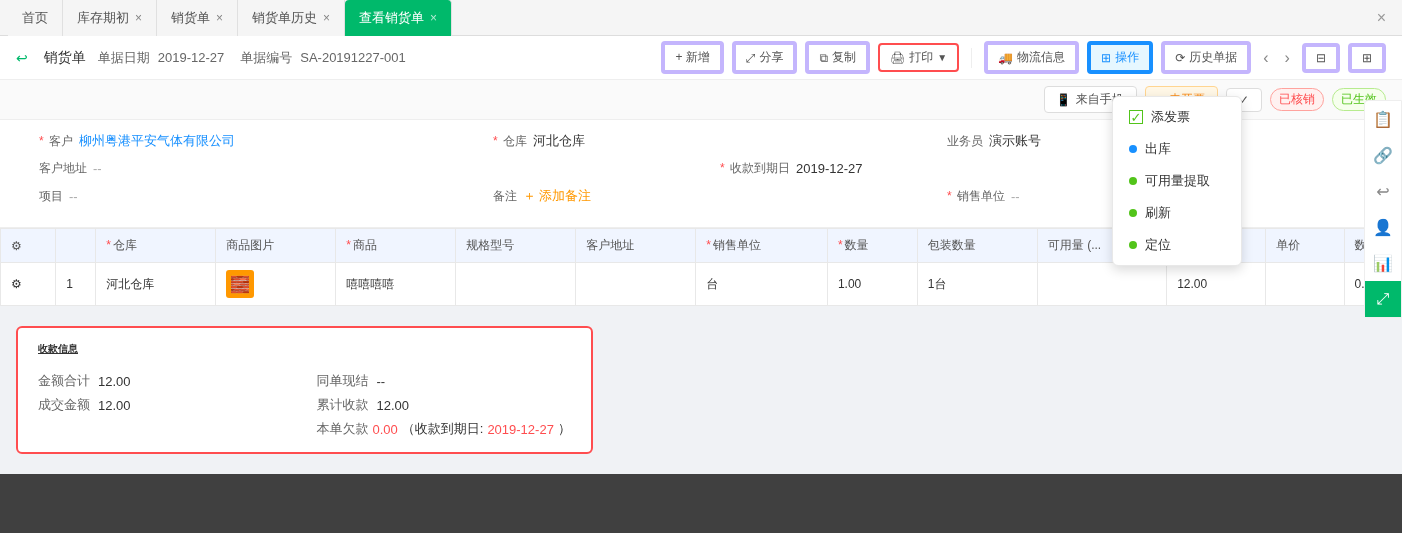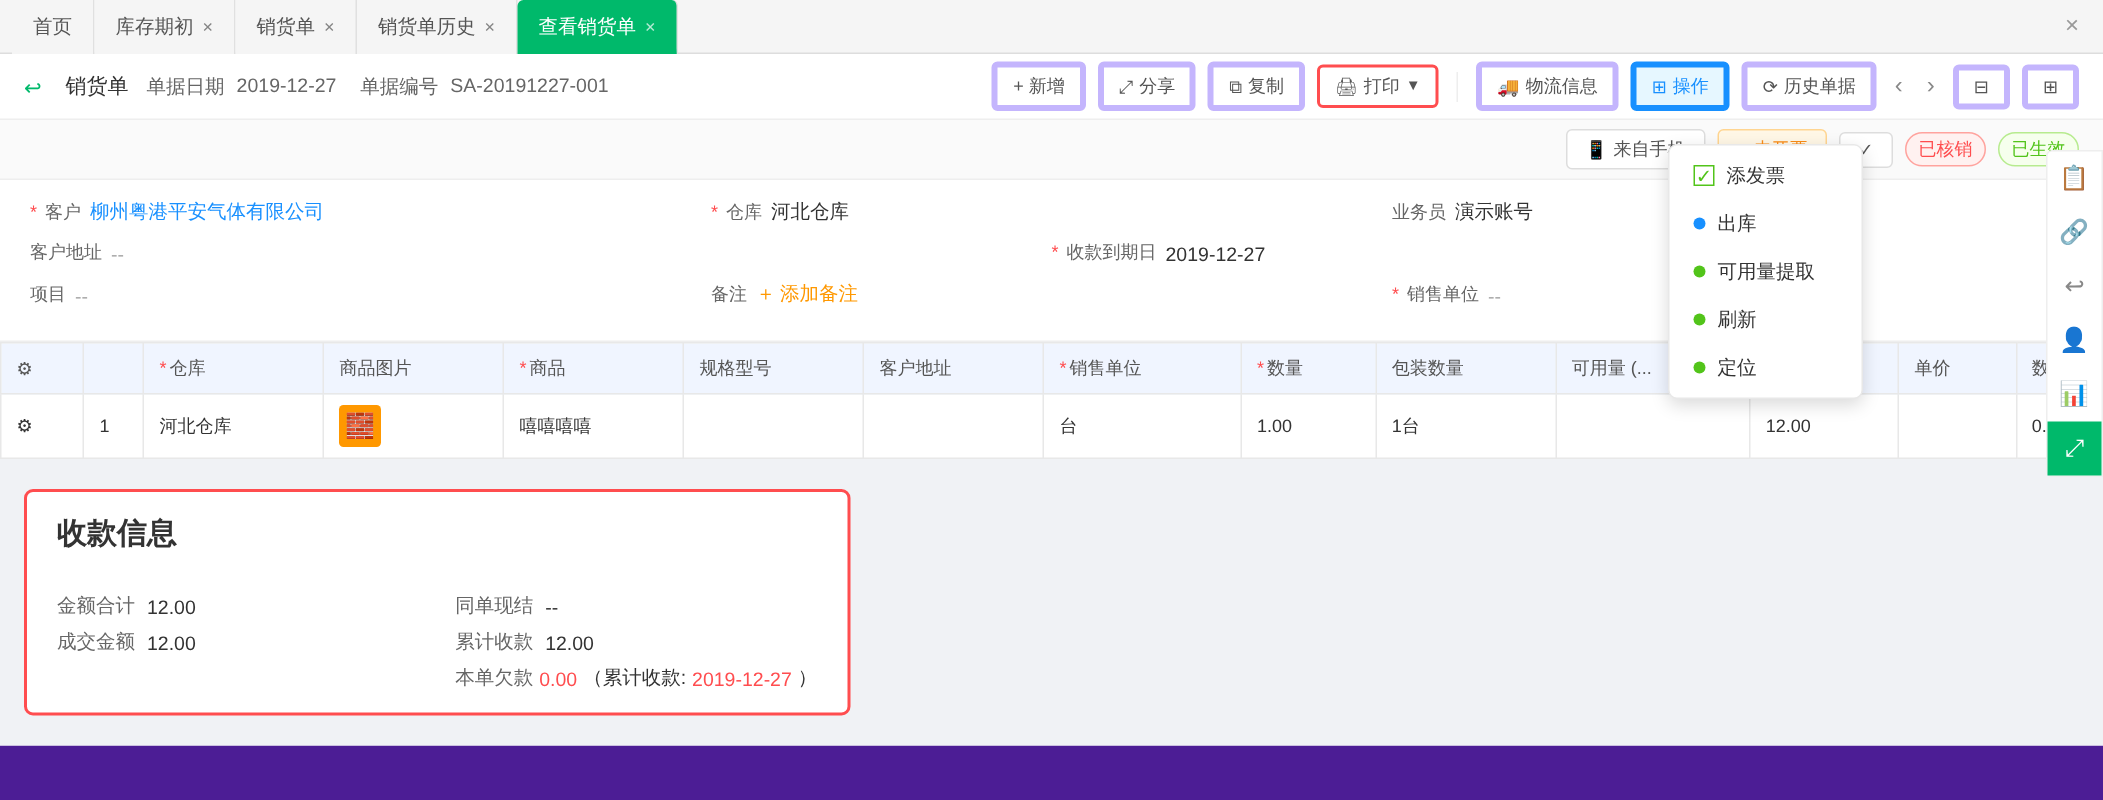--- a/index.html
+++ b/index.html
@@ -23,21 +23,21 @@
 
     
     .doc-header {
       display: flex; align-items: center; background: #fff; padding: 8px 16px;
       border-bottom: 1px solid #eee; height: 44px;
     }
     .doc-title-area { display: flex; align-items: center; gap: 12px; flex: 1; }
     .doc-icon { color: #00b96b; font-size: 14px; margin-right: 4px; }
     .doc-title { font-size: 14px; font-weight: 500; color: #333; }
     .doc-meta { font-size: 13px; color: #666; display: flex; gap: 16px; }
-    .doc-meta span { display: flex; align-items: flex-start; gap: 4px; }
+    .doc-meta span { display: flex; align-items: center; gap: 4px; }
     .doc-actions { display: flex; align-items: center; gap: 8px; }
     .action-btn {
       display: flex; align-items: center; gap: 4px; padding: 4px 10px;
       border: 4px solid #c4b5fd; border-radius: 4px; background: #fff; cursor: pointer;
       font-size: 12px; color: #555; white-space: nowrap;
     }
     .action-btn.active-tab { background: #e6f7ff; border-color: #91d5ff; color: #1890ff; }
     .separator { width: 1px; height: 20px; background: #eee; margin: 0 4px; }
 
     
@@ -51,21 +51,21 @@
       font-size: 12px; color: #555; white-space: nowrap;
     }
     .toolbar-btn.sold-badge { background: #fff1f0; border-color: #ffa39e; color: #ff4d4f; padding: 2px 8px; border-radius: 12px; }
     .toolbar-btn.effect-badge { background: #f6ffed; border-color: #b7eb8f; color: #52c41a; padding: 2px 8px; border-radius: 12px; }
 
     
     .form-area {
       background: #fff; padding: 12px 20px; border-bottom: 1px solid #eee;
     }
     .form-row { display: flex; align-items: center; margin-bottom: 10px; gap: 0; }
-    .form-field { display: flex; align-items: flex-end; flex: 1; min-width: 0; }
+    .form-field { display: flex; align-items: center; flex: 1; min-width: 0; margin-left: 19px; }
     .form-label { font-size: 12px; color: #666; white-space: nowrap; margin-right: 6px; }
     .required-star { color: #ff4d4f; margin-right: 2px; }
     .form-value { font-size: 13px; color: #333; }
     .form-value.link { color: #1890ff; cursor: pointer; }
     .form-value.dashes { color: #aaa; }
     .add-note-btn { color: #ff9800; font-size: 13px; cursor: pointer; display: flex; align-items: center; gap: 3px; }
 
     
     .table-area { background: #fff; overflow-x: auto; }
     .data-table { width: 100%; border-collapse: collapse; font-size: 12px; }
@@ -79,21 +79,21 @@
       padding: 7px 10px; border: 1px solid #e8e8e8; white-space: nowrap; color: #333;
     }
     .data-table .subtotal-row td { background: #fafafa; color: #666; }
     .product-img { width: 28px; height: 28px; background: #ff9800; border-radius: 3px; display: flex; align-items: center; justify-content: center; color: #fff; font-size: 16px; }
 
     
     .payment-box {
       border: 2px solid #ff4d4f; border-radius: 6px; margin: 16px; padding: 14px 20px;
       background: #fff; display: inline-block; min-width: 520px;
     }
-    .payment-title { font-size: 20px; font-weight: bold; color: #333; margin-bottom: 26px; }
+    .payment-title { font-size: 10px; font-weight: bold; color: #333; margin-bottom: 16px; text-decoration: underline; }
     .payment-grid { display: grid; grid-template-columns: 1fr 1fr; gap: 6px 24px; }
     .payment-row { display: flex; align-items: center; gap: 8px; }
     .payment-label { font-size: 13px; color: #666; white-space: nowrap; }
     .payment-value { font-size: 13px; color: #333; }
     .payment-value.red { color: #ff4d4f; }
     .payment-value.date-red { color: #ff4d4f; }
 
     
     .dropdown-menu {
       position: absolute; top: 96px; right: 160px; background: #fff; border: 1px solid #e8e8e8;
@@ -119,21 +119,21 @@
 
     
     .nav-arrow { font-size: 16px; color: #888; cursor: pointer; padding: 2px 4px; }
 
     
     .main-content { background: #fff; }
   </style>
 </head>
 <body>
 
-<div style="width:1402px; min-height:533px; position:relative; background:#4c1d95; overflow:hidden;">
+<div style="width:1402px; min-height:533px; position:relative; background:#404040; overflow:hidden;">
 
   <div class="tab-bar">
     <div class="tab-item">
       <span>首页</span>
     </div>
     <div class="tab-item">
       <span>库存期初</span>
       <span class="close-btn">×</span>
     </div>
     <div class="tab-item">
@@ -342,21 +342,21 @@
             <span class="payment-label">成交金额</span>
             <span class="payment-value">12.00</span>
           </div>
           <div class="payment-row">
             <span class="payment-label">累计收款</span>
             <span class="payment-value">12.00</span>
           </div>
           <div style="grid-column:2; display:flex; align-items:center; gap:4px;">
             <span class="payment-label">本单欠款</span>
             <span class="payment-value red">0.00</span>
-            <span class="payment-value">（累计收款:</span>
+            <span class="payment-value">（收款到期日:</span>
             <span class="payment-value date-red">2019-12-27</span>
             <span class="payment-value">）</span>
           </div>
         </div>
       </div>
     </div>
 
   </div>
 
   <div class="dropdown-menu">

